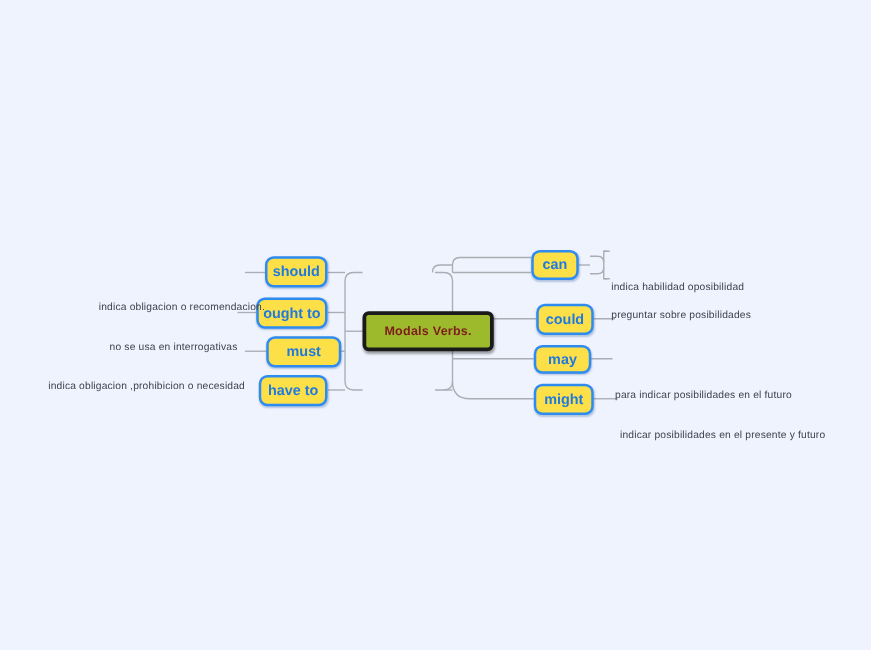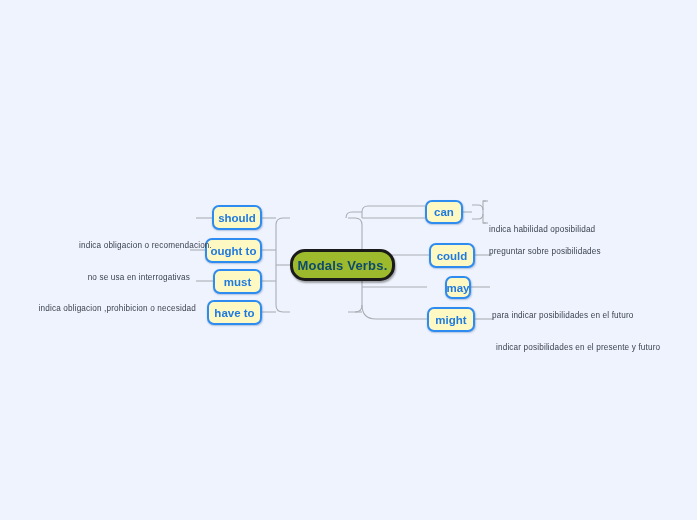--- a/index.html
+++ b/index.html
@@ -31,30 +31,30 @@
     box-sizing: border-box;
     display: flex;
     align-items: center;
     justify-content: center;
     white-space: nowrap;
   }
   
   .node-root {
     background: #9cba2c;
     border: 3px solid #1a1a1a;
-    border-radius: 15px;
-    color: #0c4a6e;
+    border-radius: 5px;
+    color: #7f1d1d;
     font-weight: bold;
-    font-size: 13px;
+    font-size: 10px;
     letter-spacing: 0.2px;
     box-shadow: 1px 2px 2px rgba(0,0,0,0.35);
   }
   
   .node-branch {
-    background: #fef9c3;
+    background: #fde047;
     border: 2px solid #2e8bf0;
     border-radius: 7px;
     color: #1f7ae0;
     font-weight: bold;
     font-size: 11.5px;
     box-shadow: 0.5px 1px 1.5px rgba(40,90,160,0.30);
   }
   
   .leaf {
     position: absolute;
@@ -120,37 +120,37 @@
   </div>
 
   <div class="node node-branch" style="left:212px; top:205px; width:50px; height:25px;">
     <span>should</span>
   </div>
 
   <div class="node node-branch" style="left:205px; top:238px; width:57px; height:25px;">
     <span>ought to</span>
   </div>
 
-  <div class="node node-branch" style="left:213px; top:269px; width:49px; height:25px;">
+  <div class="node node-branch" style="left:213px; top:269px; width:60px; height:25px;">
     <span>must</span>
   </div>
 
   <div class="node node-branch" style="left:207px; top:300px; width:55px; height:25px;">
     <span>have to</span>
   </div>
 
   <div class="node node-branch" style="left:425px; top:200px; width:38px; height:24px;">
     <span>can</span>
   </div>
 
   <div class="node node-branch" style="left:429px; top:243px; width:46px; height:25px;">
     <span>could</span>
   </div>
 
-  <div class="node node-branch" style="left:445px; top:276px; width:26px; height:23px;">
+  <div class="node node-branch" style="left:427px; top:276px; width:46px; height:23px;">
     <span>may</span>
   </div>
 
   <div class="node node-branch" style="left:427px; top:307px; width:48px; height:25px;">
     <span>might</span>
   </div>
 
   <div class="leaf leaf-left" style="left:32px; top:213px; width:180px;">
     <span>indica obligacion o recomendacion.</span>
   </div>

